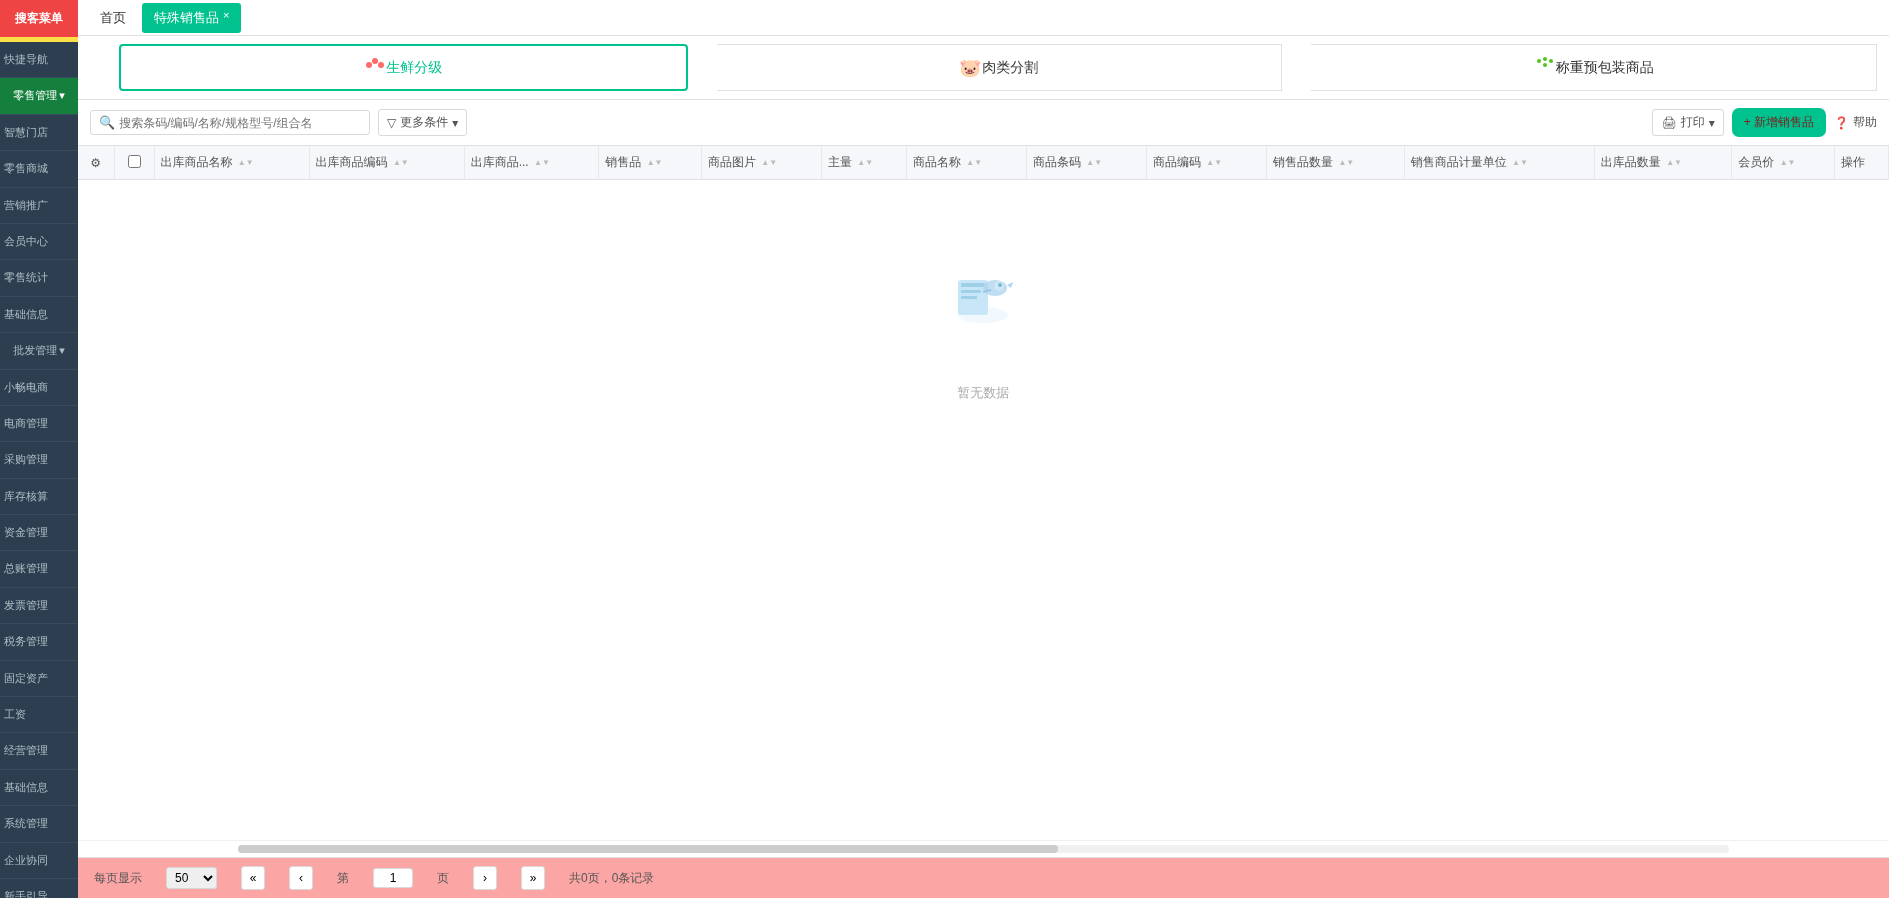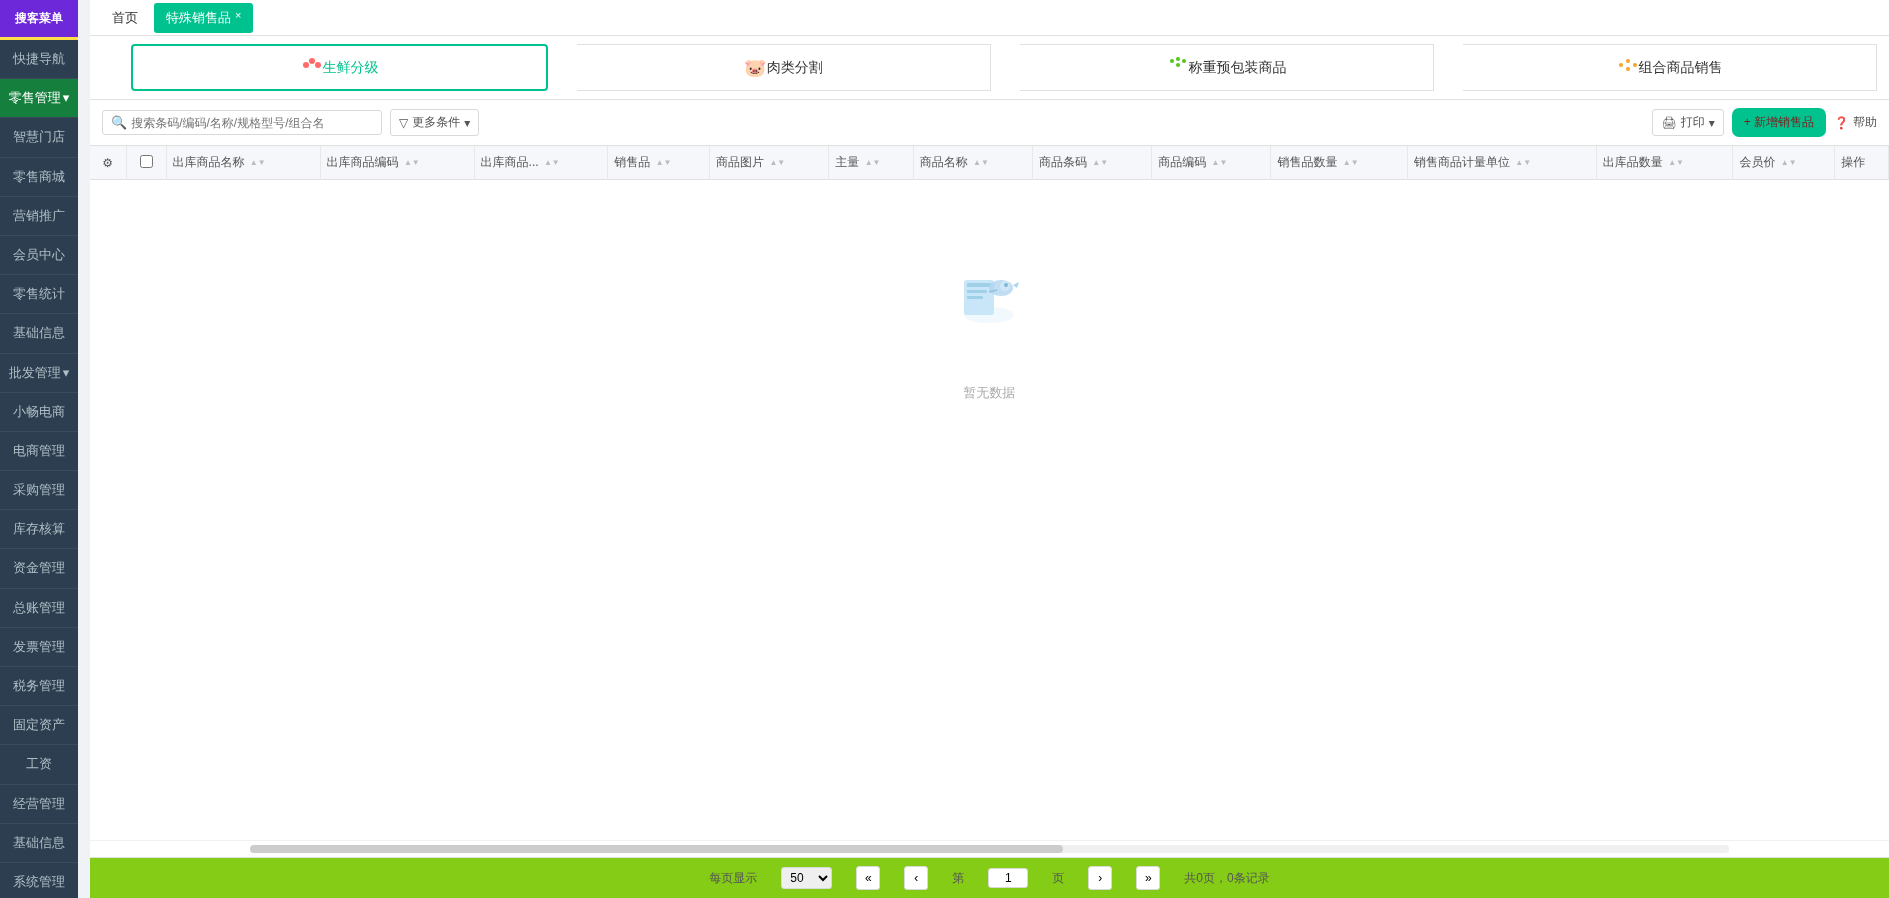--- a/index.html
+++ b/index.html
@@ -9,48 +9,47 @@
     .sidebar {
       width: 78px;
       background: #2c3e50;
       color: #ccc;
       display: flex;
       flex-direction: column;
       height: 100%;
       flex-shrink: 0;
     }
     .sidebar-logo {
-      background: #6d28d9;
+      background: #ef4444;
       color: #fff;
       text-align: center;
       padding: 10px 4px;
       font-size: 12px;
       font-weight: bold;
-      border-bottom: 3px solid #fde047;
+      border-bottom: 5px solid #fde047;
     }
     .sidebar-item {
       padding: 10px 4px;
-      text-align: center;
-      font-size: 13px;
+      text-align: left;
+      font-size: 11px;
       color: #b0bec5;
       cursor: pointer;
       border-bottom: 1px solid #3a4a5a;
       line-height: 1.4;
     }
     .sidebar-item.active { background: #15803d; color: #fff; }
     .sidebar-item.has-arrow { display: flex; align-items: center; justify-content: center; gap: 2px; }
 
     
     .main-content {
       flex: 1;
       display: flex;
       flex-direction: column;
       overflow: hidden;
       background: #f0f2f5;
-      padding-left: 12px;
     }
 
     
     .header-tabs {
       background: #fff;
       border-bottom: 1px solid #e0e0e0;
       display: flex;
       align-items: center;
       padding: 0 10px;
       height: 36px;
@@ -230,26 +229,26 @@
     }
     .empty-icon {
       width: 80px;
       height: 70px;
       margin-bottom: 12px;
     }
     .empty-text { font-size: 13px; color: #aaa; }
 
     
     .pagination {
-      background: #84cc16;
+      background: #fca5a5;
       border-top: 1px solid #e0e0e0;
       padding: 8px 16px;
       display: flex;
       align-items: center;
-      justify-content: center;
+      justify-content: flex-start;
       gap: 24px;
       font-size: 12px;
       color: #555;
     }
     .page-size-select {
       border: 1px solid #d9d9d9;
       border-radius: 3px;
       padding: 2px 4px;
       font-size: 12px;
     }
@@ -356,31 +355,20 @@
     <div class="cat-tab">
       <span class="cat-tab-icon">
         <svg width="22" height="18" viewBox="0 0 22 18">
           <circle cx="5" cy="5" r="2" fill="#52c41a"></circle>
           <circle cx="11" cy="3" r="2" fill="#52c41a"></circle>
           <circle cx="17" cy="5" r="2" fill="#52c41a"></circle>
           <circle cx="11" cy="9" r="2" fill="#52c41a"></circle>
         </svg>
       </span>
       <span>称重预包装商品</span>
-    </div>
-    <div class="cat-tab">
-      <span class="cat-tab-icon">
-        <svg width="22" height="18" viewBox="0 0 22 18">
-          <circle cx="4" cy="9" r="2" fill="#f5a623"></circle>
-          <circle cx="11" cy="5" r="2" fill="#f5a623"></circle>
-          <circle cx="11" cy="13" r="2" fill="#f5a623"></circle>
-          <circle cx="18" cy="9" r="2" fill="#f5a623"></circle>
-        </svg>
-      </span>
-      <span>组合商品销售</span>
     </div>
   </div>
 
   <div class="toolbar">
     <div class="toolbar-left">
       <div class="search-box">
         <span>🔍</span>
         <input type="text" placeholder="搜索条码/编码/名称/规格型号/组合名" style="">
       </div>
       <div class="filter-btn">

